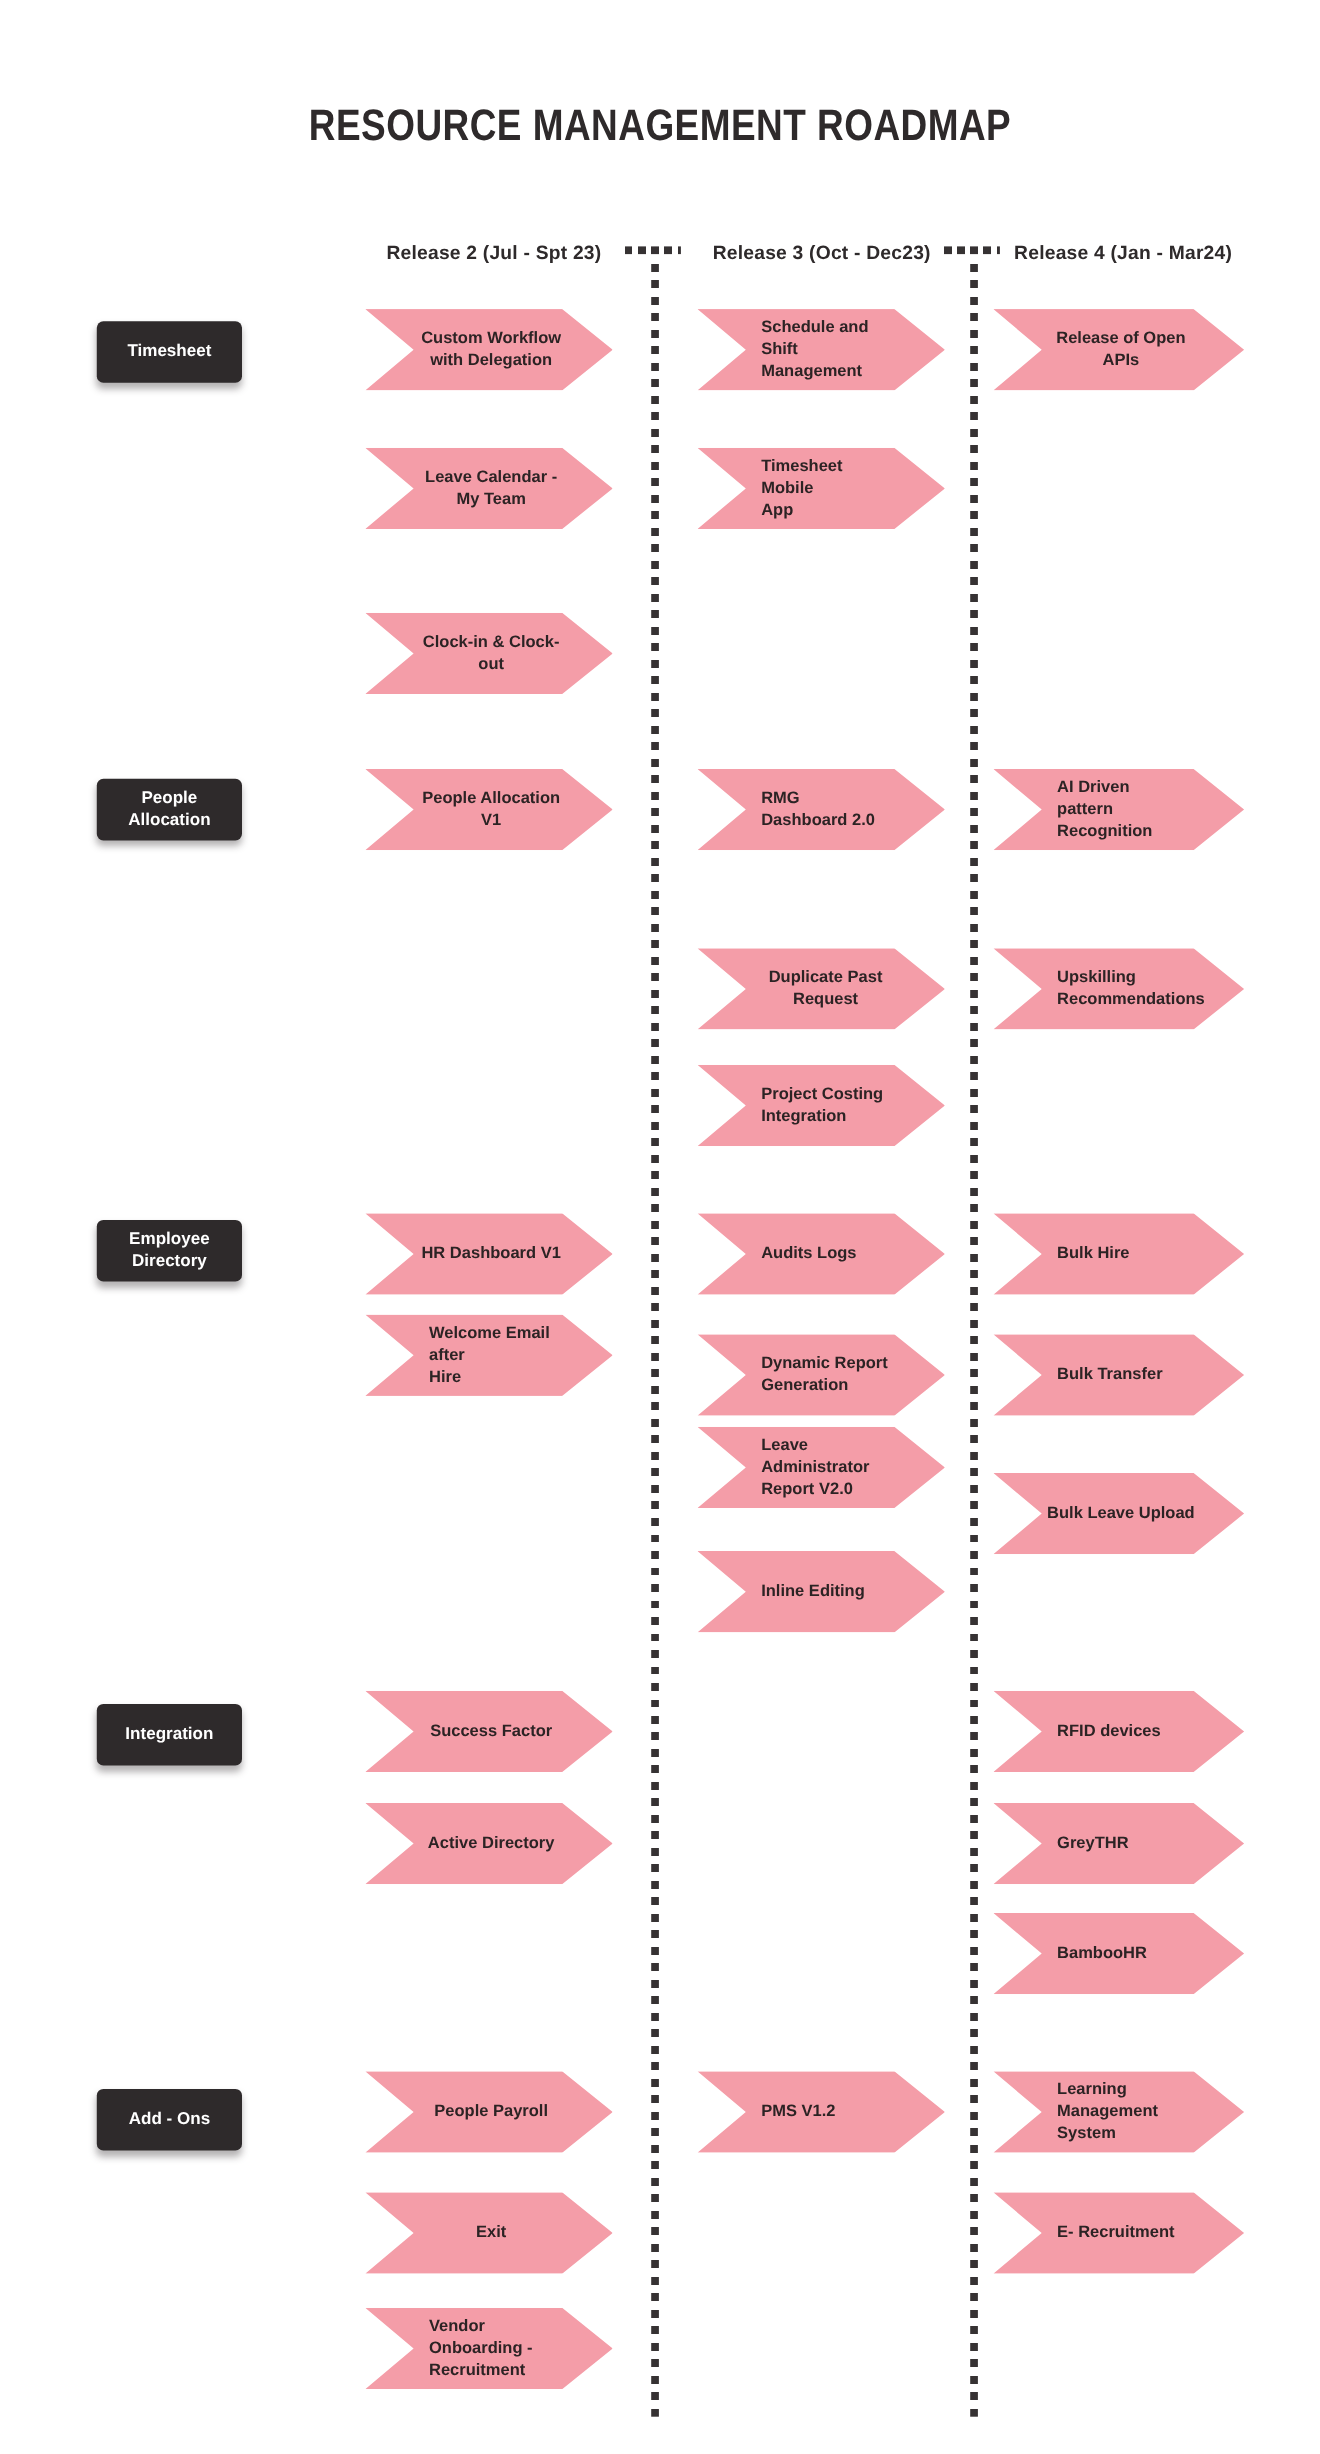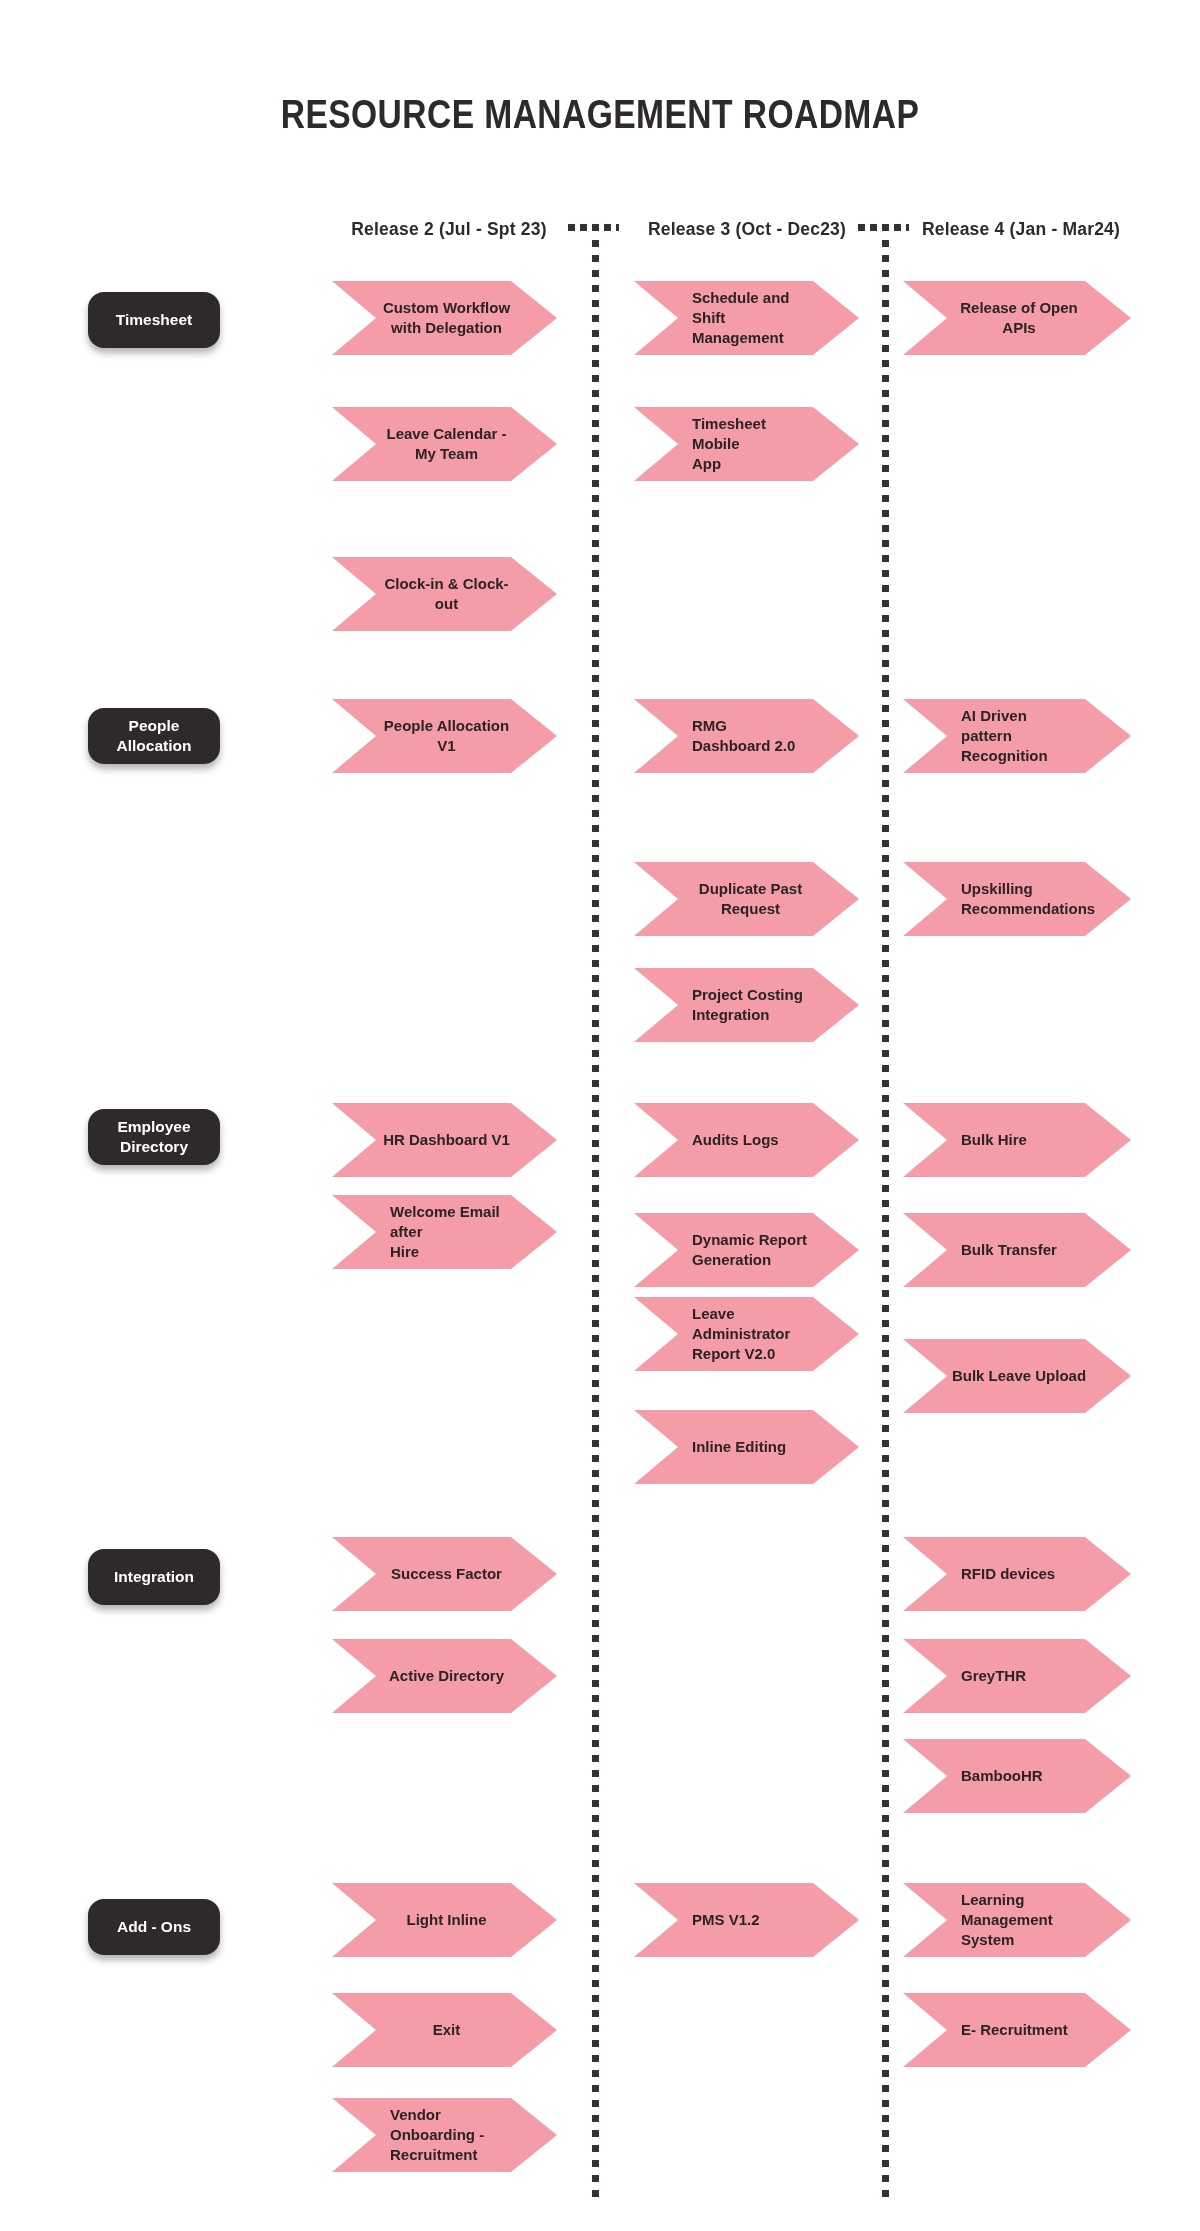--- a/index.html
+++ b/index.html
@@ -34,21 +34,21 @@
     position:absolute;top:224px;height:7px;width:51px;
     background:repeating-linear-gradient(to right,#363233 0 7px,transparent 7px 12px);
   }
   .vline{
     position:absolute;top:240px;width:7px;height:1957px;
     background:repeating-linear-gradient(to bottom,#363233 0 7px,transparent 7px 15px);
   }
   .badge{
     position:absolute;left:88px;width:132px;min-height:56px;
     transform:translateY(-50%);
-    background:var(--dark);border-radius:16px;
+    background:var(--dark);border-radius:6px;
     box-shadow:0 5px 7px rgba(40,35,36,0.35);
     color:#fff;font-size:15.5px;font-weight:700;line-height:1.3;
     display:flex;flex-direction:column;justify-content:center;align-items:center;
     text-align:center;padding:6px 8px;box-sizing:border-box;
   }
   .arrow{
     position:absolute;height:74px;
     transform:translateY(-50%);
     background:var(--pink);
     clip-path:polygon(0 0, calc(100% - 46px) 0, 100% 50%, calc(100% - 46px) 100%, 0 100%, 44px 50%);
@@ -174,21 +174,21 @@
     <div class="arrow left" style="left: 903px; width: 228px; top: 1574px;">
       <div>RFID devices</div>
     </div>
     <div class="arrow left" style="left: 903px; width: 228px; top: 1676px;">
       <div>GreyTHR</div>
     </div>
     <div class="arrow left" style="left: 903px; width: 228px; top: 1776px;">
       <div>BambooHR</div>
     </div>
     <div class="arrow center" style="left: 332px; width: 225px; top: 1920px;">
-      <div>Light Inline</div>
+      <div>People Payroll</div>
     </div>
     <div class="arrow left" style="left: 634px; width: 225px; top: 1920px;">
       <div>PMS V1.2</div>
     </div>
     <div class="arrow left" style="left: 903px; width: 228px; top: 1920px;">
       <div>Learning</div>
       <div>Management System</div>
     </div>
     <div class="arrow center" style="left: 332px; width: 225px; top: 2030px;">
       <div>Exit</div>

